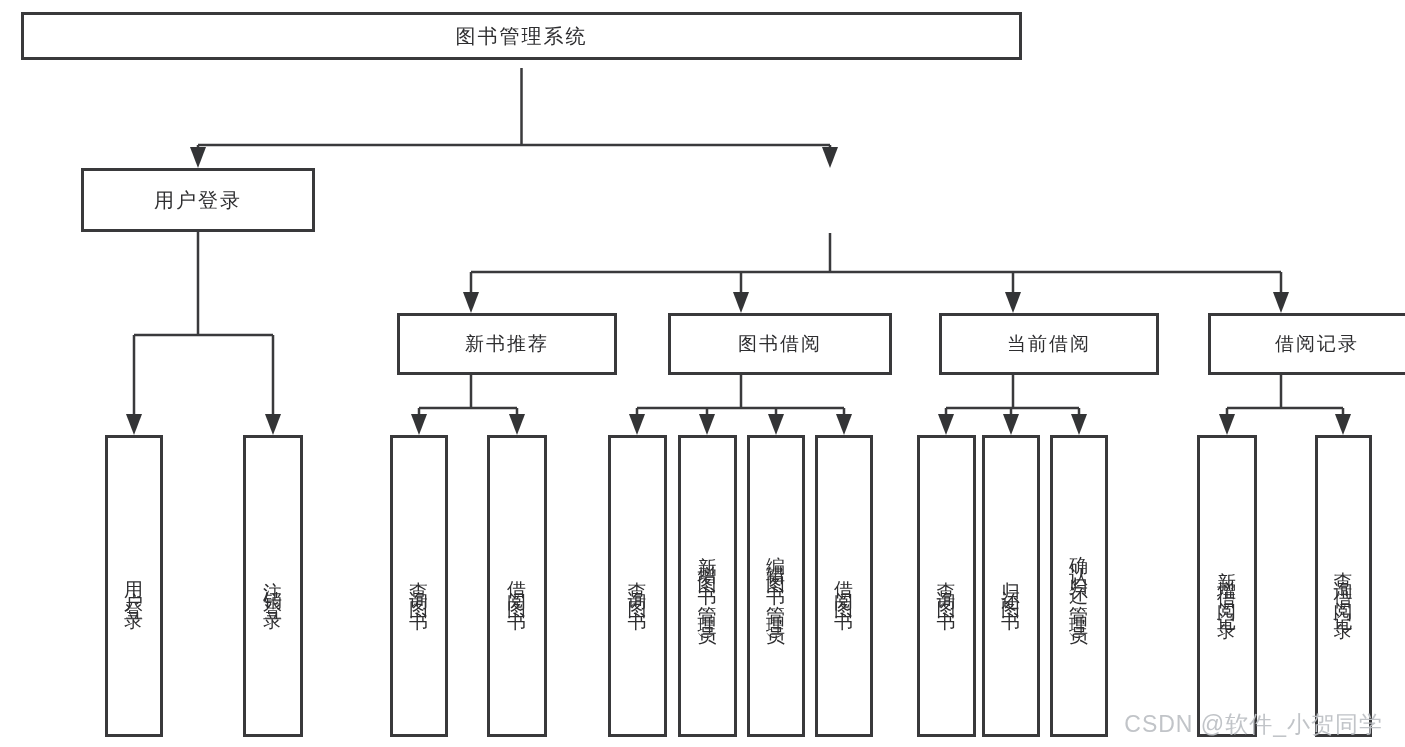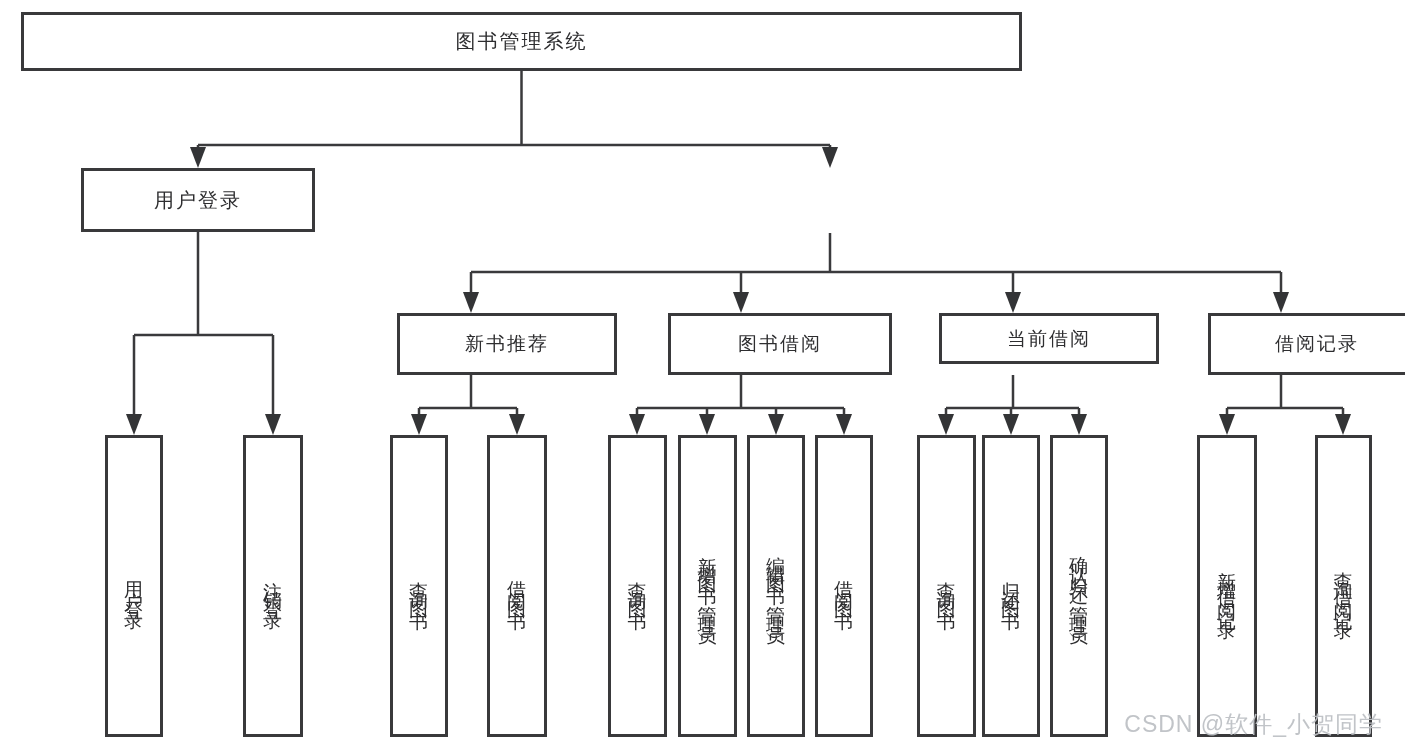--- a/index.html
+++ b/index.html
@@ -77,27 +77,27 @@
       <polygon points="768,414 784,414 776,435"></polygon>
       <polygon points="836,414 852,414 844,435"></polygon>
       <polygon points="938,414 954,414 946,435"></polygon>
       <polygon points="1003,414 1019,414 1011,435"></polygon>
       <polygon points="1071,414 1087,414 1079,435"></polygon>
       <polygon points="1219,414 1235,414 1227,435"></polygon>
       <polygon points="1335,414 1351,414 1343,435"></polygon>
     </g>
   </svg>
 
-  <div class="node hbox" style="left:21px; top:12px; width:1001px; height:59px;">图书管理系统</div>
+  <div class="node hbox" style="left:21px; top:12px; width:1001px; height:48px;">图书管理系统</div>
 
   <div class="node hbox" style="left:81px; top:168px; width:234px; height:64px;">用户登录</div>
 
   <div class="node hbox l3" style="left:361px; top:313px; width:220px; height:62px;">新书推荐</div>
   <div class="node hbox l3" style="left:632px; top:313px; width:224px; height:62px;">图书借阅</div>
-  <div class="node hbox l3" style="left:903px; top:313px; width:220px; height:51px;font-family:Liberation Serif, serif;">当前借阅</div>
+  <div class="node hbox l3" style="left:903px; top:313px; width:220px; height:62px;font-family:Liberation Serif, serif;">当前借阅</div>
   <div class="node hbox l3" style="left:1172px; top:313px; width:218px; height:62px;">借阅记录</div>
 
   <div class="node vbox" style="left:105px; top:435px; width:58px; height:302px;">
     <span>用户登录</span>
   </div>
   <div class="node vbox" style="left:243px; top:435px; width:60px; height:302px;">
     <span>注销登录</span>
   </div>
 
   <div class="node vbox" style="left:390px; top:435px; width:58px; height:302px;">

